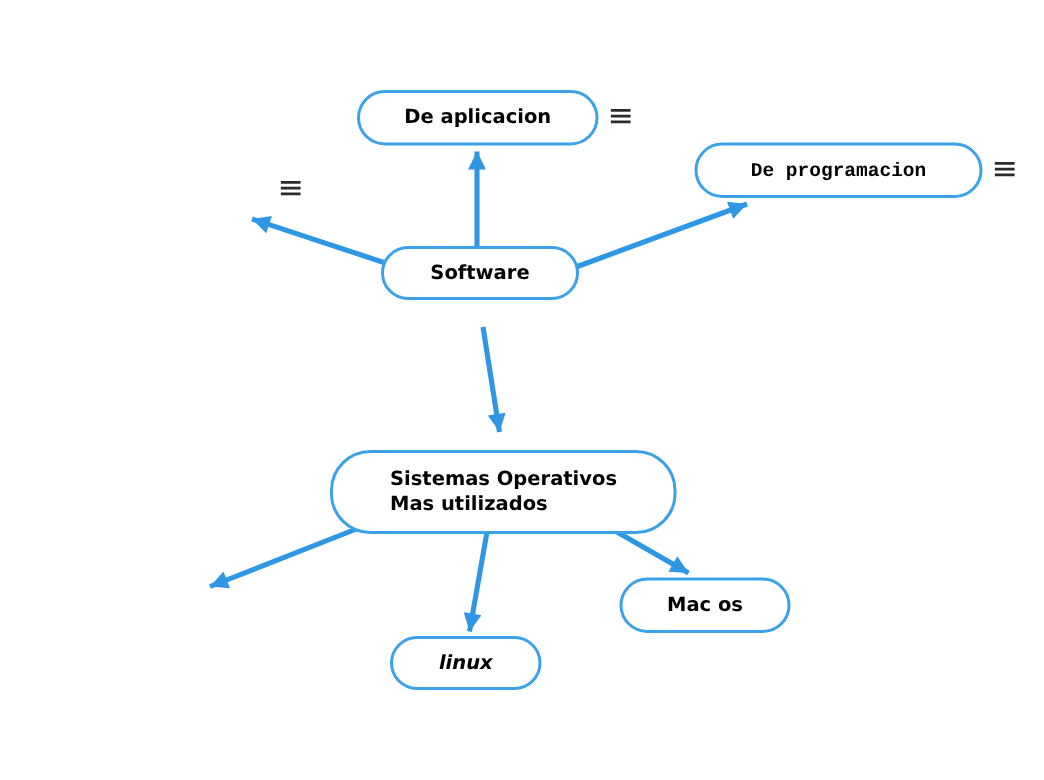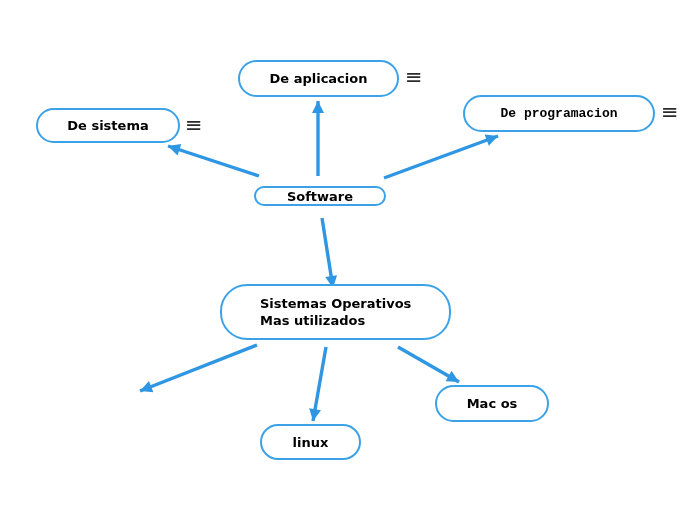--- a/index.html
+++ b/index.html
@@ -38,30 +38,30 @@
     border: 2px solid var(--node-border);
     border-radius: 20px;
     display: flex;
     align-items: center;
     justify-content: center;
     font-weight: bold;
     font-size: 13px;
     color: var(--text-color);
     cursor: pointer;
   }
-  .node--software        { left: 254px; top: 186px; width: 132px; height: 20px; }
+  .node--software        { left: 254px; top: 164px; width: 132px; height: 36px; }
   .node--de-aplicacion   { left: 238px; top: 60px;  width: 161px; height: 37px; }
   .node--de-sistema      { left: 36px;  top: 108px; width: 144px; height: 35px; }
   .node--de-programacion { left: 463px; top: 95px;  width: 192px; height: 37px; font-family: Liberation Mono, monospace; }
-  .node--sistemas        { left: 220px; top: 284px; width: 231px; height: 56px;
+  .node--sistemas        { left: 220px; top: 300px; width: 231px; height: 56px;
                            border-radius: 27px; justify-content: flex-start;
                            padding-left: 38px; align-items: center; }
   .node--windows         { left: 19px;  top: 392px; width: 133px; height: 37px; }
-  .node--linux           { left: 260px; top: 424px; width: 101px; height: 36px; }
-  .node--mac-os          { left: 435px; top: 385px; width: 114px; height: 37px; }
+  .node--linux           { left: 260px; top: 424px; width: 101px; height: 36px; font-style: italic; }
+  .node--mac-os          { left: 413px; top: 385px; width: 114px; height: 37px; }
   .node-label { white-space: pre-line; line-height: 17px; }
   .menu-icon {
     position: absolute;
     font-size: 21px;
     line-height: 20px;
     font-weight: normal;
     color: var(--menu-color);
     cursor: pointer;
     user-select: none;
   }
@@ -87,23 +87,20 @@
     <line x1="257" y1="345" x2="140" y2="391" marker-end="url(#ah)"></line>
     <line x1="326" y1="347" x2="313" y2="421" marker-end="url(#ah)"></line>
     <line x1="398" y1="347" x2="459" y2="382" marker-end="url(#ah)"></line>
   </svg>
 
   <div class="node node--de-aplicacion">
     <span class="node-label">De aplicacion</span>
   </div>
   <span class="menu-icon menu-icon--aplicacion">≡</span>
 
-  <div class="node node--de-sistema">
-    <span class="node-label">De sistema</span>
-  </div>
   <span class="menu-icon menu-icon--sistema">≡</span>
 
   <div class="node node--de-programacion">
     <span class="node-label">De programacion</span>
   </div>
   <span class="menu-icon menu-icon--programacion">≡</span>
 
   <div class="node node--software">
     <span class="node-label">Software</span>
   </div>

